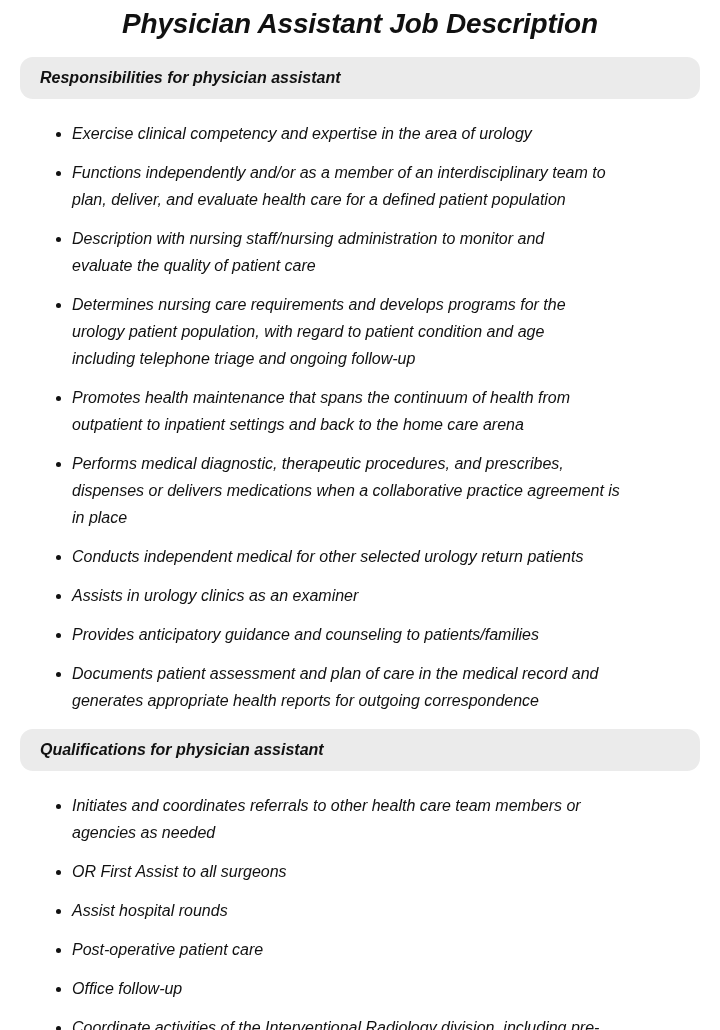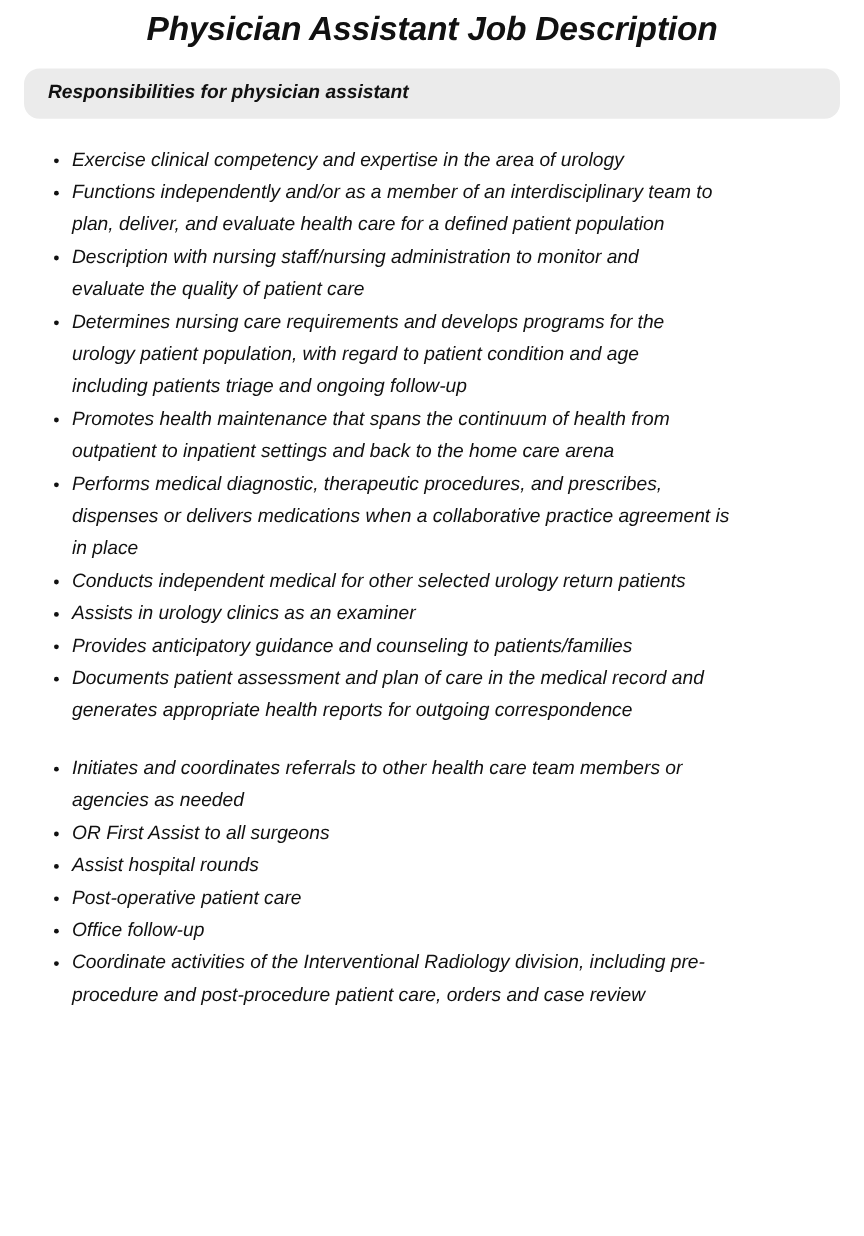--- a/index.html
+++ b/index.html
@@ -49,21 +49,21 @@
     padding: 0 0 0 20px;
     border-radius: 13px;
   }
   ul.bullet-list {
     margin: 21px 0 0 0;
     padding: 0 0 0 40px;
     font-size: 16px;
     line-height: 27px;
   }
   ul.bullet-list li {
-    margin: 0;
+    margin: 12px;
     padding: 0;
     white-space: pre-line;
   }
   ul.bullet-list li::marker {
     font-size: 15px;
   }
 </style>
 </head>
 <body>
 
@@ -75,35 +75,36 @@
   <section>
     <div class="section-bar">Responsibilities for physician assistant</div>
     <ul class="bullet-list">
           <li>Exercise clinical competency and expertise in the area of urology</li>
           <li>Functions independently and/or as a member of an interdisciplinary team to
 plan, deliver, and evaluate health care for a defined patient population</li>
           <li>Description with nursing staff/nursing administration to monitor and
 evaluate the quality of patient care</li>
           <li>Determines nursing care requirements and develops programs for the
 urology patient population, with regard to patient condition and age
-including patients triage and ongoing follow-up</li>
+including telephone triage and ongoing follow-up</li>
           <li>Promotes health maintenance that spans the continuum of health from
 outpatient to inpatient settings and back to the home care arena</li>
           <li>Performs medical diagnostic, therapeutic procedures, and prescribes,
 dispenses or delivers medications when a collaborative practice agreement is
 in place</li>
           <li>Conducts independent medical for other selected urology return patients</li>
           <li>Assists in urology clinics as an examiner</li>
           <li>Provides anticipatory guidance and counseling to patients/families</li>
           <li>Documents patient assessment and plan of care in the medical record and
 generates appropriate health reports for outgoing correspondence</li>
         </ul>
   </section>
 
   <section>
+    <div class="section-bar">Qualifications for physician assistant</div>
     <ul class="bullet-list">
           <li>Initiates and coordinates referrals to other health care team members or
 agencies as needed</li>
           <li>OR First Assist to all surgeons</li>
           <li>Assist hospital rounds</li>
           <li>Post-operative patient care</li>
           <li>Office follow-up</li>
           <li>Coordinate activities of the Interventional Radiology division, including pre-
 procedure and post-procedure patient care, orders and case review</li>
         </ul>

